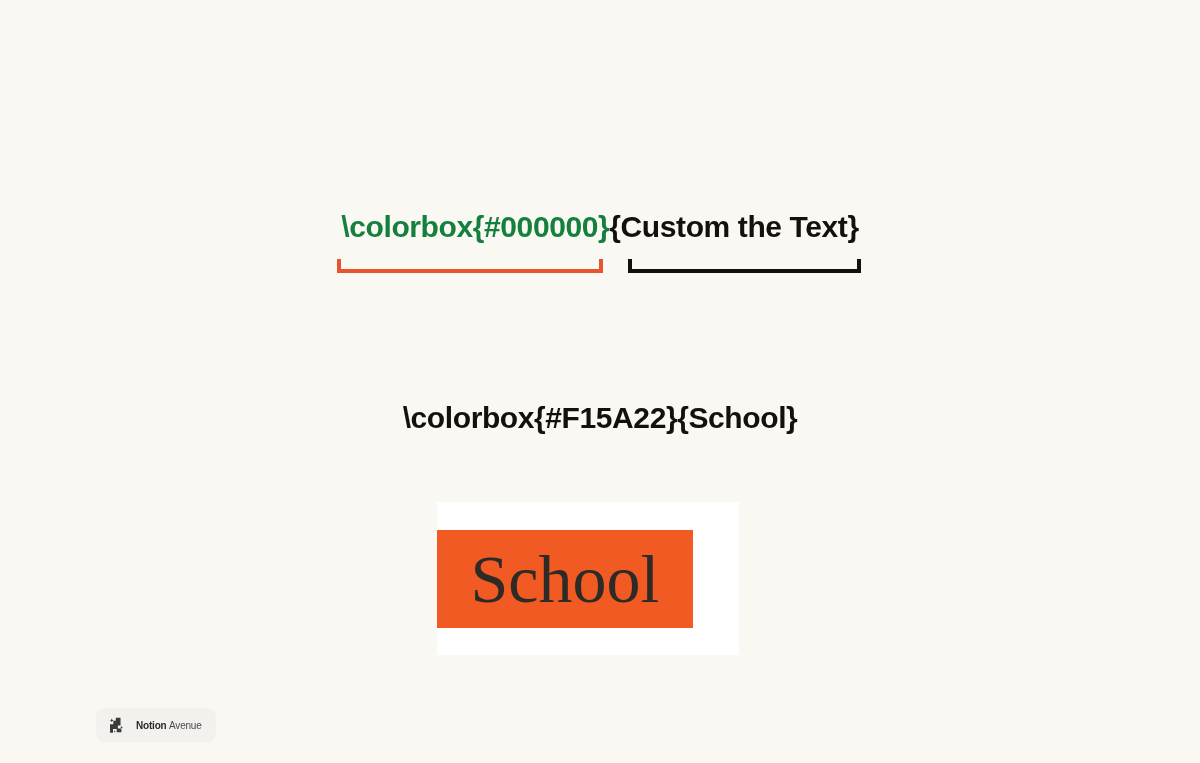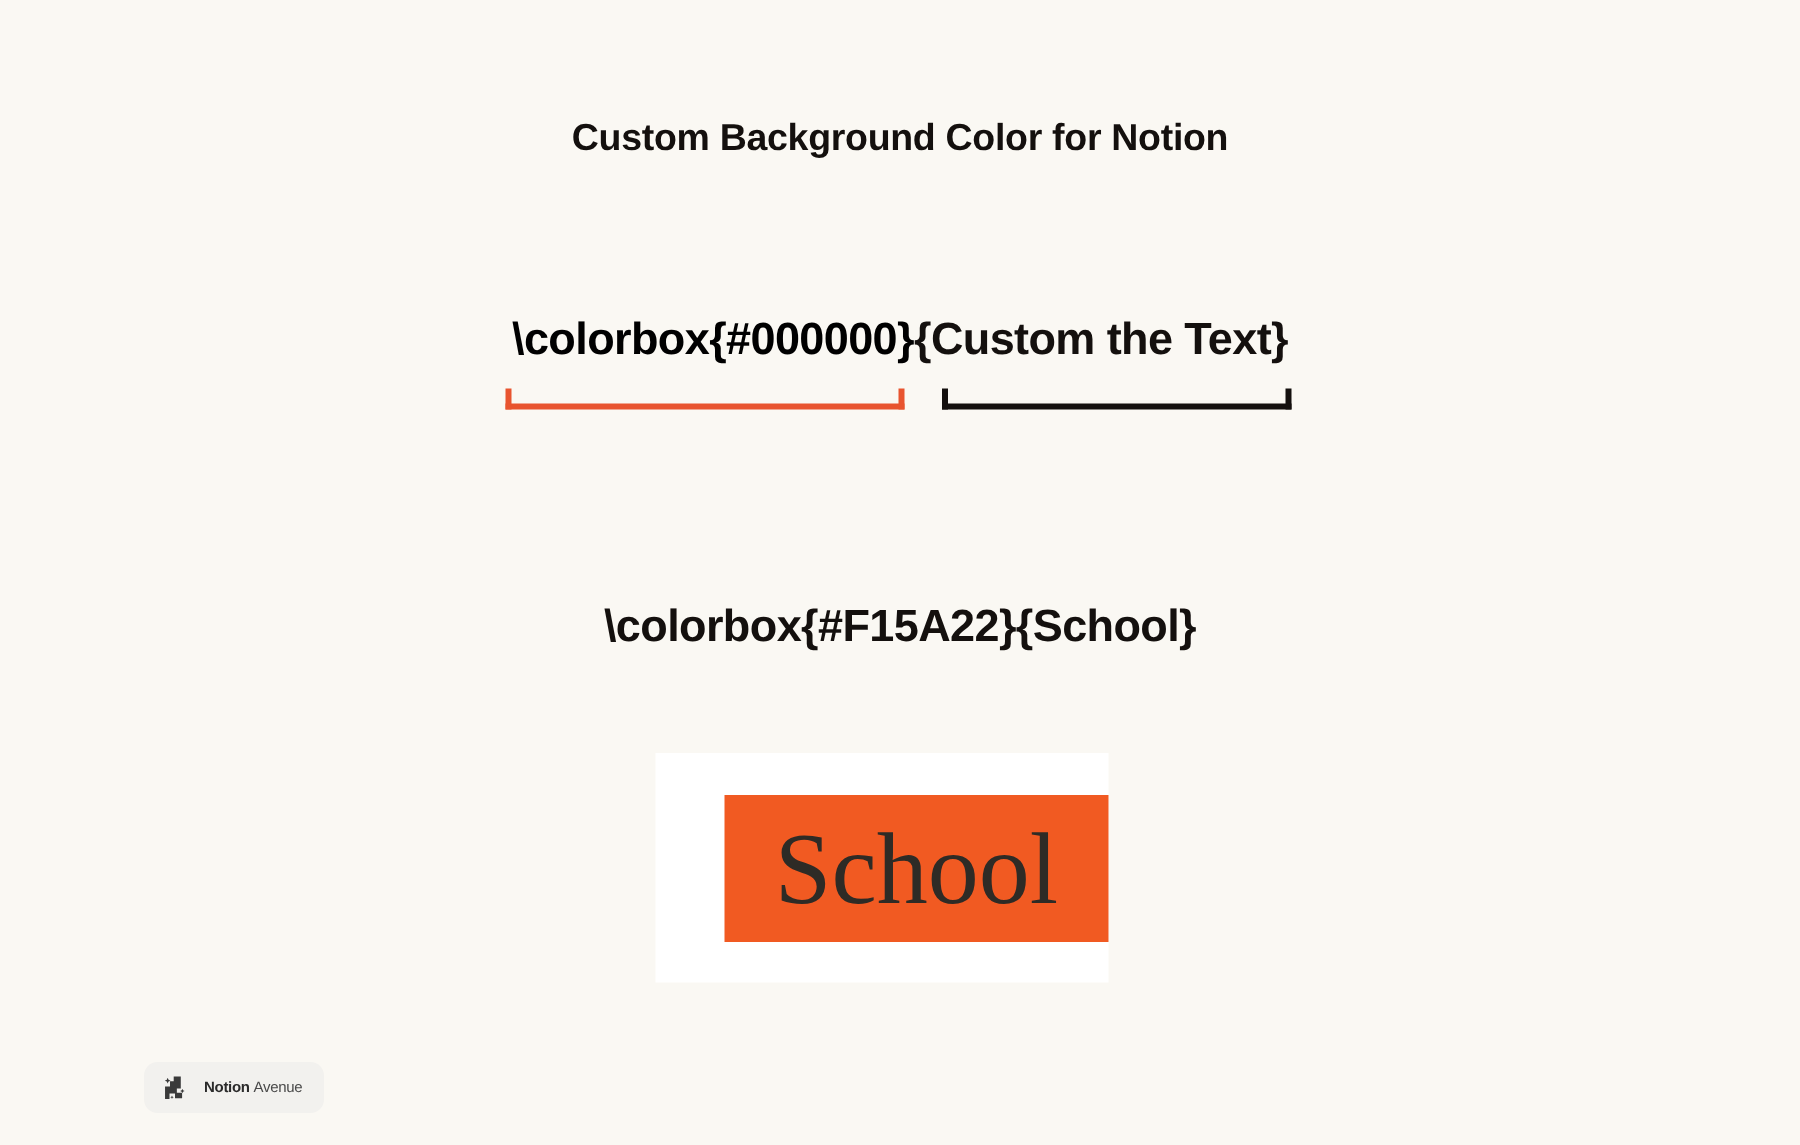--- a/index.html
+++ b/index.html
@@ -43,21 +43,21 @@
     left: 0;
     width: 1200px;
     text-align: center;
     font-size: 30px;
     font-weight: 700;
     letter-spacing: -0.4px;
     white-space: nowrap;
     font-family: "Liberation Sans", sans-serif;
   }
   .syntax-bg {
-    color: #000000;
+    color: #15803d;
   }
   .syntax-text {
     color: #14100E;
   }
 
   
   .bracket {
     position: absolute;
     height: 14px;
     box-sizing: border-box;
@@ -118,21 +118,21 @@
   
   .preview-card {
     position: absolute;
     left: 437px;
     top: 502px;
     width: 302px;
     height: 153px;
     background: #FFFFFF;
     display: flex;
     align-items: center;
-    justify-content: flex-end;
+    justify-content: flex-start;
   }
   .preview-swatch {
     width: 256px;
     height: 98px;
     background: #F15A22;
     display: flex;
     align-items: center;
     justify-content: center;
   }
   .preview-word {
@@ -178,21 +178,20 @@
   .brand-name .light {
     font-weight: 400;
     color: #4A4A4A;
   }
 </style>
 </head>
 <body>
 
 <div class="stage">
 
-  <div class="page-title">Custom Background Color for Notion</div>
 
   <div class="syntax-line">
     <span class="syntax-bg">\colorbox{#000000}</span><span class="syntax-text">{Custom the Text}</span>
   </div>
 
   <div class="bracket bracket-bg"></div>
   <div class="bracket bracket-text"></div>
 
 
   <div class="example-line">\colorbox{#F15A22}{School}</div>

